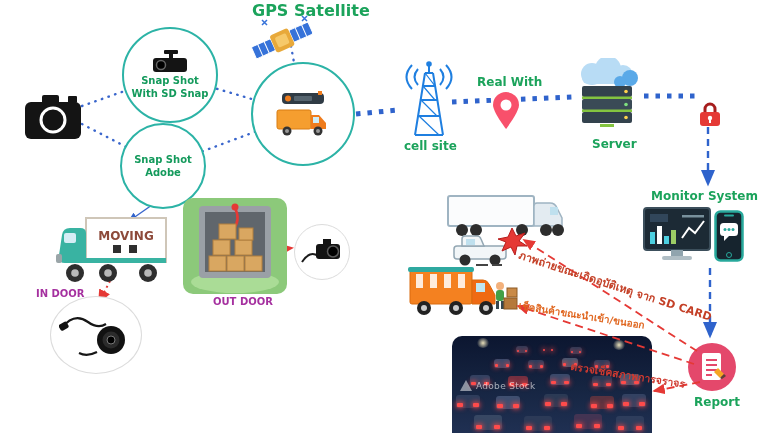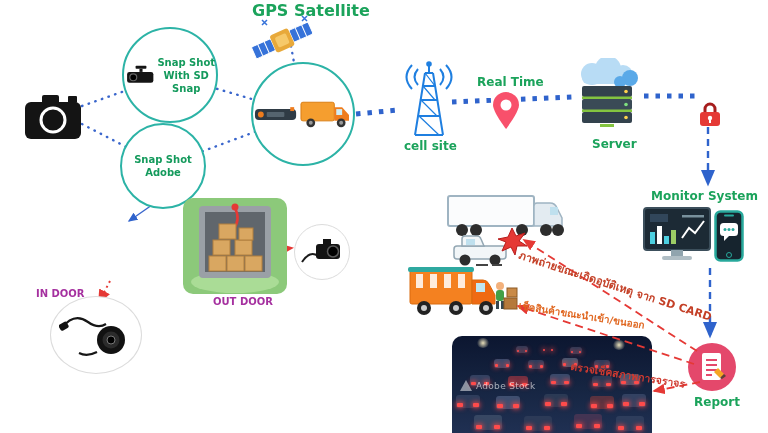--- a/index.html
+++ b/index.html
@@ -4,21 +4,21 @@
 <style>
 *{box-sizing:border-box;margin:0;padding:0}
 body{background:#fff}
 #canvas{position:relative;width:768px;height:433px;background:#fff;overflow:hidden;
   font-family:"DejaVu Sans","Liberation Sans",sans-serif}
 svg.layer{position:absolute;left:0;top:0}
 #lines-back{z-index:1}
 #lines-front{z-index:4;pointer-events:none}
 .node{position:absolute;z-index:2}
 .circle-node{position:absolute;z-index:2;border:2px solid #2cb3a6;border-radius:50%;background:#fff;
-  display:flex;align-items:center;justify-content:center;text-align:center}
+  display:flex;flex-direction:column;align-items:center;justify-content:center;text-align:center}
 .circle-label{font-weight:700;color:#149a5c;font-size:10px;line-height:1.3}
 .glabel{position:absolute;z-index:3;color:#1ba35b;font-weight:700;font-size:12px;white-space:nowrap}
 .glabel.small{font-size:16px}
 .plabel{position:absolute;z-index:3;color:#a5309f;font-weight:700;font-size:10px;white-space:nowrap}
 .thai-note{position:absolute;z-index:5;font-weight:700;white-space:nowrap;transform-origin:left top}
 .report-circle{position:absolute;z-index:3;width:48px;height:48px;border-radius:50%;background:#e4486b;
   display:flex;align-items:center;justify-content:center}
 .cam-circle{position:absolute;z-index:2;background:#fff;border:1.5px solid #dcdcdc;border-radius:50%;
   display:flex;align-items:center;justify-content:center}
 .traffic{position:absolute;left:452px;top:336px;width:200px;height:117px;border-radius:10px;overflow:hidden;z-index:2;
@@ -154,21 +154,21 @@
         <path d="M25 13 L35 26 L23 26 L35 40 L21 40 L37 56 L19 56 L39 75" stroke-width="1.2"></path>
         <path d="M18 9 q-7 8 0 16"></path>
         <path d="M12 5 q-11 12 0 24"></path>
         <path d="M40 9 q7 8 0 16"></path>
         <path d="M46 5 q11 12 0 24"></path>
       </g>
     </svg>
   </div>
   <div class="glabel" style="left:404px;top:139px">cell site</div>
 
-  <div class="glabel" style="left:477px;top:75px">Real Time</div>
+  <div class="glabel" style="left:477px;top:75px">Real With</div>
   <div class="node" style="left:491px;top:91px;z-index:2">
     <svg width="30" height="40" viewBox="0 0 30 40">
       <path d="M15 38 C15 38 2 21 2 14 A13 13 0 1 1 28 14 C28 21 15 38 15 38 Z" fill="#f8506b"></path>
       <circle cx="15" cy="14" r="5.5" fill="#fff"></circle>
     </svg>
   </div>
 
   <div class="node" style="left:570px;top:58px">
     <svg width="74" height="72" viewBox="0 0 74 72">
       <g>
@@ -237,20 +237,38 @@
       <line x1="18" y1="17" x2="29" y2="17" stroke="#e4486b" stroke-width="2"></line>
       <line x1="18" y1="22" x2="29" y2="22" stroke="#e4486b" stroke-width="2"></line>
       <line x1="18" y1="27" x2="29" y2="27" stroke="#e4486b" stroke-width="2"></line>
       <line x1="18" y1="32" x2="24" y2="32" stroke="#e4486b" stroke-width="2"></line>
       <polygon points="30,25 36,31 32,35 26,29" fill="#f5a623"></polygon>
       <polygon points="36,31 38,33 34,36 32,35" fill="#5d4037"></polygon>
     </svg>
   </div>
   <div class="glabel" style="left:694px;top:395px">Report</div>
 
+  <div class="node" style="left:56px;top:212px">
+    <svg width="114" height="74" viewBox="0 0 114 74">
+      <rect x="30" y="6" width="80" height="44" fill="#fff" stroke="#cfc6b8" stroke-width="2"></rect>
+      <rect x="30" y="46" width="80" height="5" fill="#39b3a2"></rect>
+      <text x="70" y="28" text-anchor="middle" font-size="12" font-weight="bold" fill="#8d4a3a">MOVING</text>
+      <rect x="57" y="33" width="8" height="8" fill="#2f2f2f"></rect>
+      <rect x="73" y="33" width="8" height="8" fill="#2f2f2f"></rect>
+      <path d="M30 51 V21 q0 -5 -6 -5 h-10 q-7 0 -8 7 l-3 20 q-1 8 6 8 z" fill="#39b3a2"></path>
+      <rect x="8" y="21" width="12" height="10" rx="2" fill="#d6edf5"></rect>
+      <rect x="0" y="42" width="6" height="9" rx="2" fill="#9aa5a8"></rect>
+      <circle cx="19" cy="61" r="9" fill="#2e2e2e"></circle>
+        <circle cx="19" cy="61" r="3.8" fill="#b9b9b9"></circle>
+      <circle cx="52" cy="61" r="9" fill="#2e2e2e"></circle>
+        <circle cx="52" cy="61" r="3.8" fill="#b9b9b9"></circle>
+      <circle cx="92" cy="61" r="9" fill="#2e2e2e"></circle>
+        <circle cx="92" cy="61" r="3.8" fill="#b9b9b9"></circle>
+    </svg>
+  </div>
   <div class="plabel" style="left:36px;top:288px">IN DOOR</div>
 
   <div class="node" style="left:183px;top:198px">
     <svg width="104" height="96" viewBox="0 0 104 96">
       <rect x="0" y="0" width="104" height="96" rx="10" fill="#8cc97a"></rect>
       <ellipse cx="52" cy="84" rx="44" ry="11" fill="#aadc96"></ellipse>
       <rect x="16" y="8" width="72" height="72" rx="4" fill="#9aa0a6"></rect>
       <rect x="22" y="14" width="60" height="60" fill="#60666c"></rect>
       <circle cx="52" cy="9" r="3.5" fill="#e53935"></circle>
       <path d="M52 10 q6 12 -2 22" stroke="#e53935" stroke-width="2.5" fill="none"></path>

